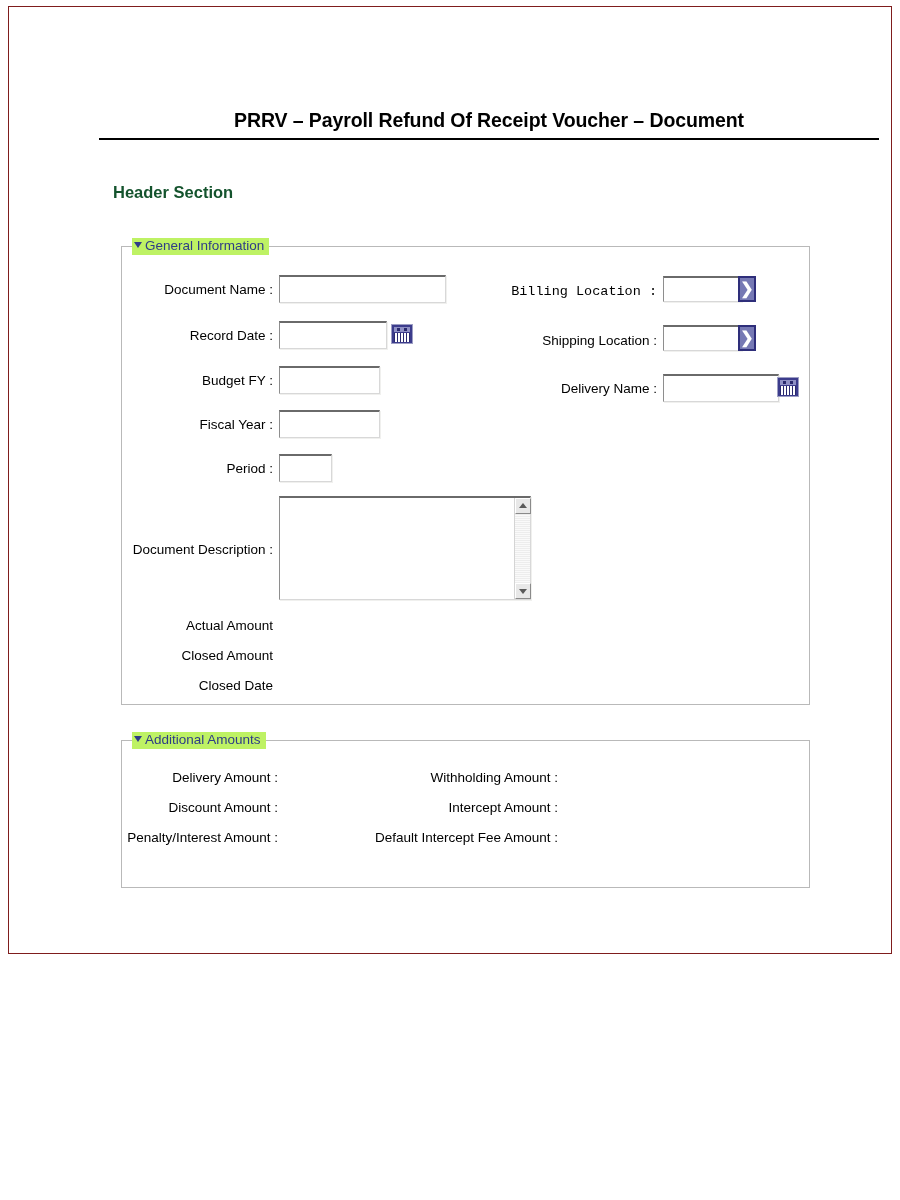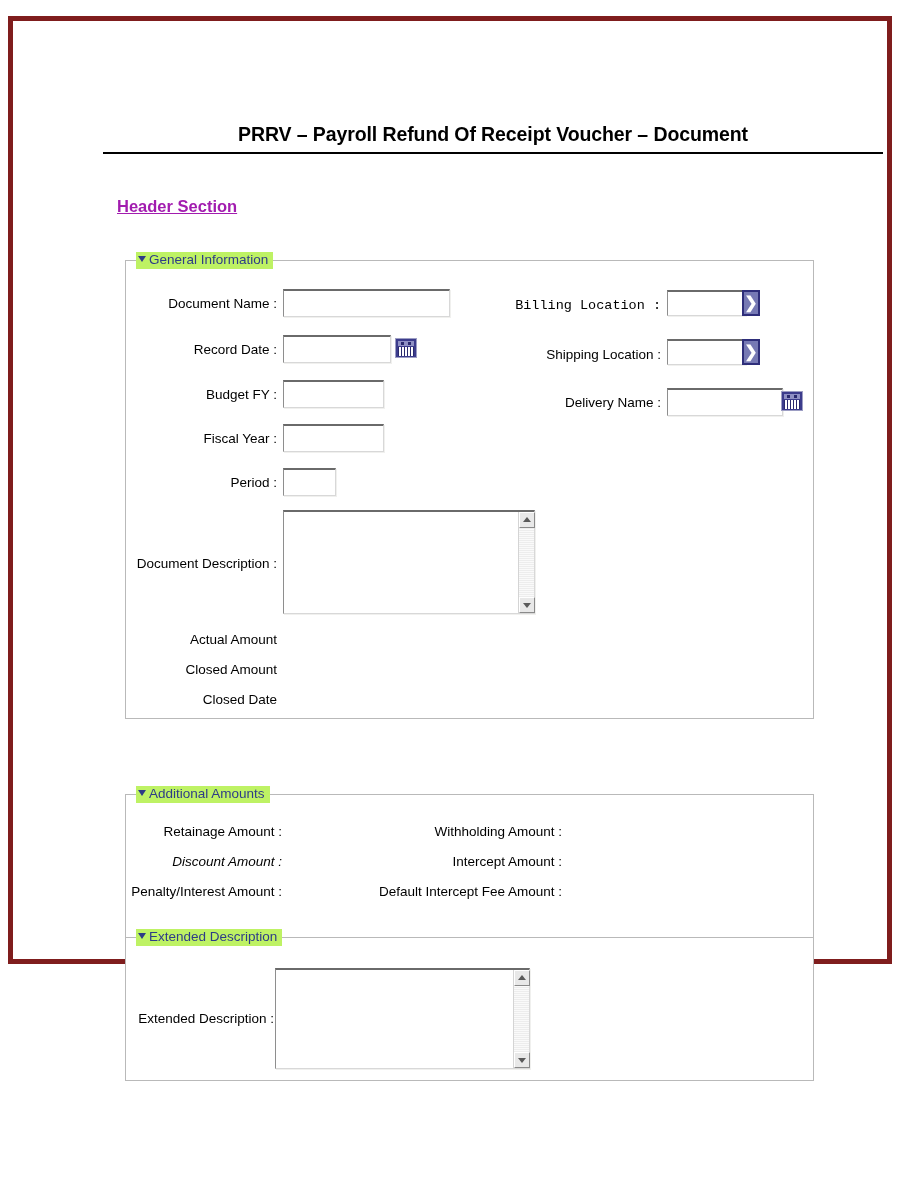--- a/index.html
+++ b/index.html
@@ -10,23 +10,23 @@
   body {
     width: 900px; height: 1200px;
     font-family: "Liberation Sans", sans-serif;
     position: relative;
     overflow: hidden;
   }
 
   
   .page-frame {
     position: absolute;
-    left: 8px; top: 16px;
+    left: 8px; top: 6px;
     width: 884px; height: 948px;
-    border: 5px solid #7f1d1d;
+    border: 1px solid #7f1d1d;
     background: #ffffff;
   }
 
   .page-inner {
     position: absolute;
     left: 0; top: 0; right: 0; bottom: 0;
   }
 
   
   .doc-title {
@@ -46,22 +46,21 @@
     width: 780px;
     height: 0;
     border-top: 2px solid #000000;
   }
 
   .header-section-title {
     position: absolute;
     left: 104px; top: 176px;
     font-size: 16.5px;
     font-weight: bold;
-    color: #a21caf;
-    text-decoration: underline;
+    color: #14532d;
   }
 
   
   .fs {
     position: absolute;
     border: 1px solid #b9b9b9;
     background: #ffffff;
   }
   .fs-legend {
     position: absolute;
@@ -268,49 +267,30 @@
           <span class="sarrow dn"></span>
         </div>
       </div>
     </div>
 
     <div class="lbl" style="left:0px; top:371px; width:151px;">Actual Amount</div>
     <div class="lbl" style="left:0px; top:401px; width:151px;">Closed Amount</div>
     <div class="lbl" style="left:0px; top:431px; width:151px;">Closed Date</div>
   </div>
 
-  <div class="fs" style="left:112px; top:733px; width:689px; height:148px;margin-top:40px;">
+  <div class="fs" style="left:112px; top:733px; width:689px; height:148px;">
 
     <div class="fs-legend">
       <span class="tri"></span><span>Additional Amounts</span>
     </div>
 
-    <div class="lbl" style="left:-5px; top:29px; width:161px;">Retainage Amount :</div>
-    <div class="lbl" style="left:-5px; top:59px; width:161px;font-style:italic;">Discount Amount :</div>
+    <div class="lbl" style="left:-5px; top:29px; width:161px;">Delivery Amount :</div>
+    <div class="lbl" style="left:-5px; top:59px; width:161px;">Discount Amount :</div>
     <div class="lbl" style="left:-5px; top:89px; width:161px;">Penalty/Interest Amount :</div>
 
     <div class="lbl" style="left:136px; top:29px; width:300px;">Withholding Amount :</div>
     <div class="lbl" style="left:136px; top:59px; width:300px;">Intercept Amount :</div>
     <div class="lbl" style="left:136px; top:89px; width:300px;">Default Intercept Fee Amount :</div>
   </div>
 
-  <div class="fs" style="left:112px; top:916px; width:689px; height:144px;">
-
-    <div class="fs-legend">
-      <span class="tri"></span><span>Extended Description</span>
-    </div>
-
-    <div class="lbl" style="left:-3px; top:73px; width:151px;">Extended Description :</div>
-
-    <div class="txa" style="left:149px; top:30px; width:255px; height:101px;">
-      <div class="sbar">
-        <div class="sbtn up">
-          <span class="sarrow up"></span>
-        </div>
-        <div class="sbtn dn">
-          <span class="sarrow dn"></span>
-        </div>
-      </div>
-    </div>
-  </div>
 
  </div>
 </div>
 
 </body></html>

